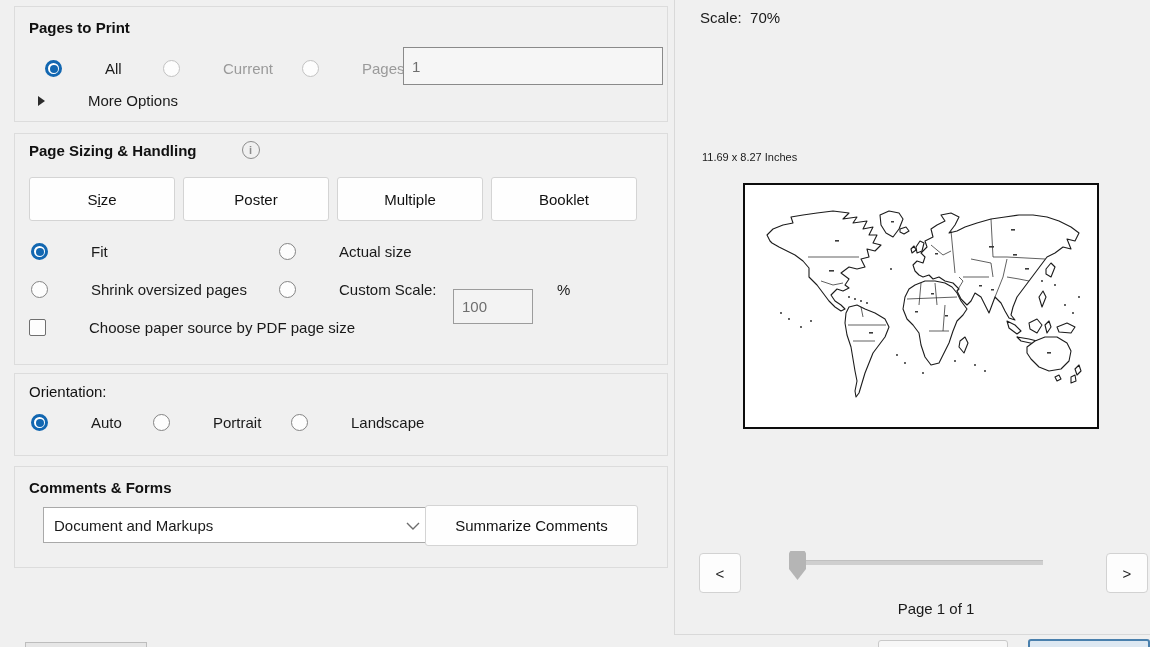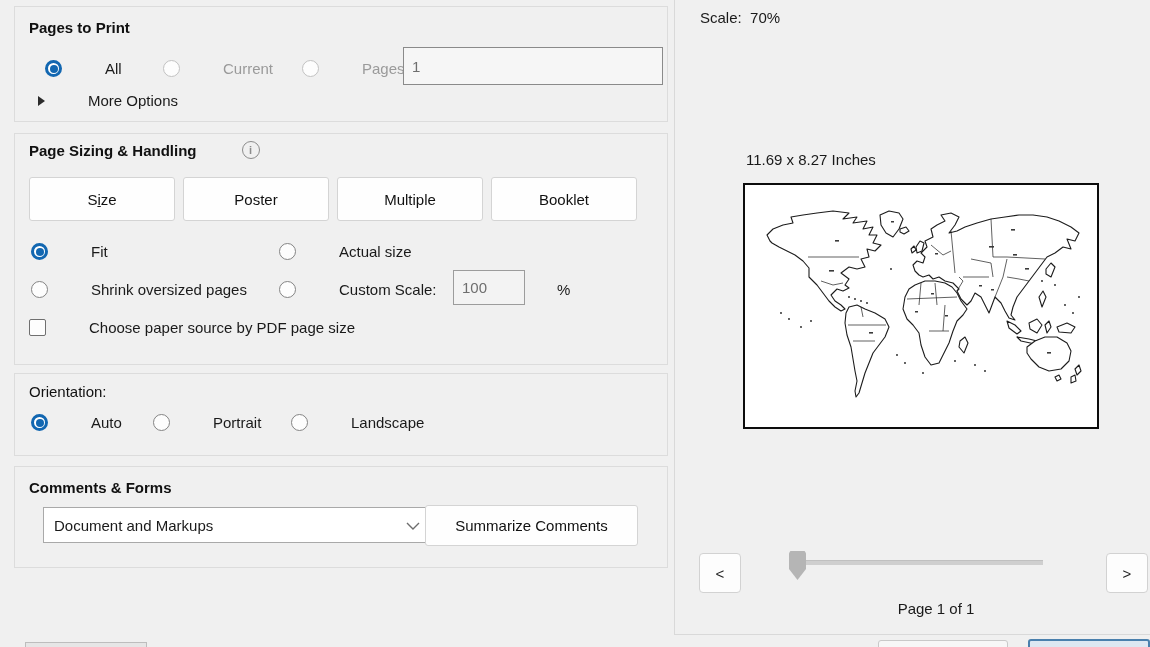--- a/index.html
+++ b/index.html
@@ -85,21 +85,21 @@
     background:#fff; border:1px solid #a9a9a9;
     display:flex; align-items:center; padding:16px 10px; font-size:15px;
   }
   .dropdown .chev { margin-left:auto; }
 
   
   #separator { position:absolute; left:674px; top:0; width:1px; height:634px; background:#d9d9d9; }
   #right-bottom-line { position:absolute; left:674px; top:634px; width:476px; height:1px; background:#d9d9d9; }
 
   #scale-row { position:absolute; left:700px; top:9px; font-size:15px; }
-  #dim-label { position:absolute; left:746px; top:151px; font-size:15px; }
+  #dim-label { position:absolute; left:702px; top:151px; font-size:11px; }
 
   #preview-box {
     position:absolute; left:743px; top:183px; width:356px; height:246px;
     background:#fff; border:2px solid #0c0c0c;
   }
   #preview-box svg { display:block; width:352px; height:242px; }
 
   .navbtn {
     position:absolute; width:42px; height:40px;
     background:#fdfdfd; border:1px solid #d2d2d2; border-radius:4px;
@@ -182,21 +182,21 @@
     </div>
 
     <div class="row" style="left:16px; top:147px;">
       <span class="radio"></span>
       <span class="rlabel">Shrink oversized pages</span>
     </div>
     <div class="row" style="left:264px; top:147px;">
       <span class="radio"></span>
       <span class="rlabel">Custom Scale:</span>
     </div>
-    <div class="tinput" style="left:438px; top:136px; width:72px; height:35px; border-color:#9c9c9c; background:#f3f3f3;">100</div>
+    <div class="tinput" style="left:438px; top:155px; width:80px; height:35px; border-color:#9c9c9c; background:#f3f3f3;">100</div>
     <span style="position:absolute; left:542px; top:147px;">%</span>
 
     <div class="row" style="left:14px; top:185px;">
       <span class="checkbox"></span>
       <span class="rlabel">Choose paper source by PDF page size</span>
     </div>
   </div>
 
   <div class="box" id="box-orient">
     <div class="box-title" style="top:9px; font-weight:normal;">Orientation:</div>

